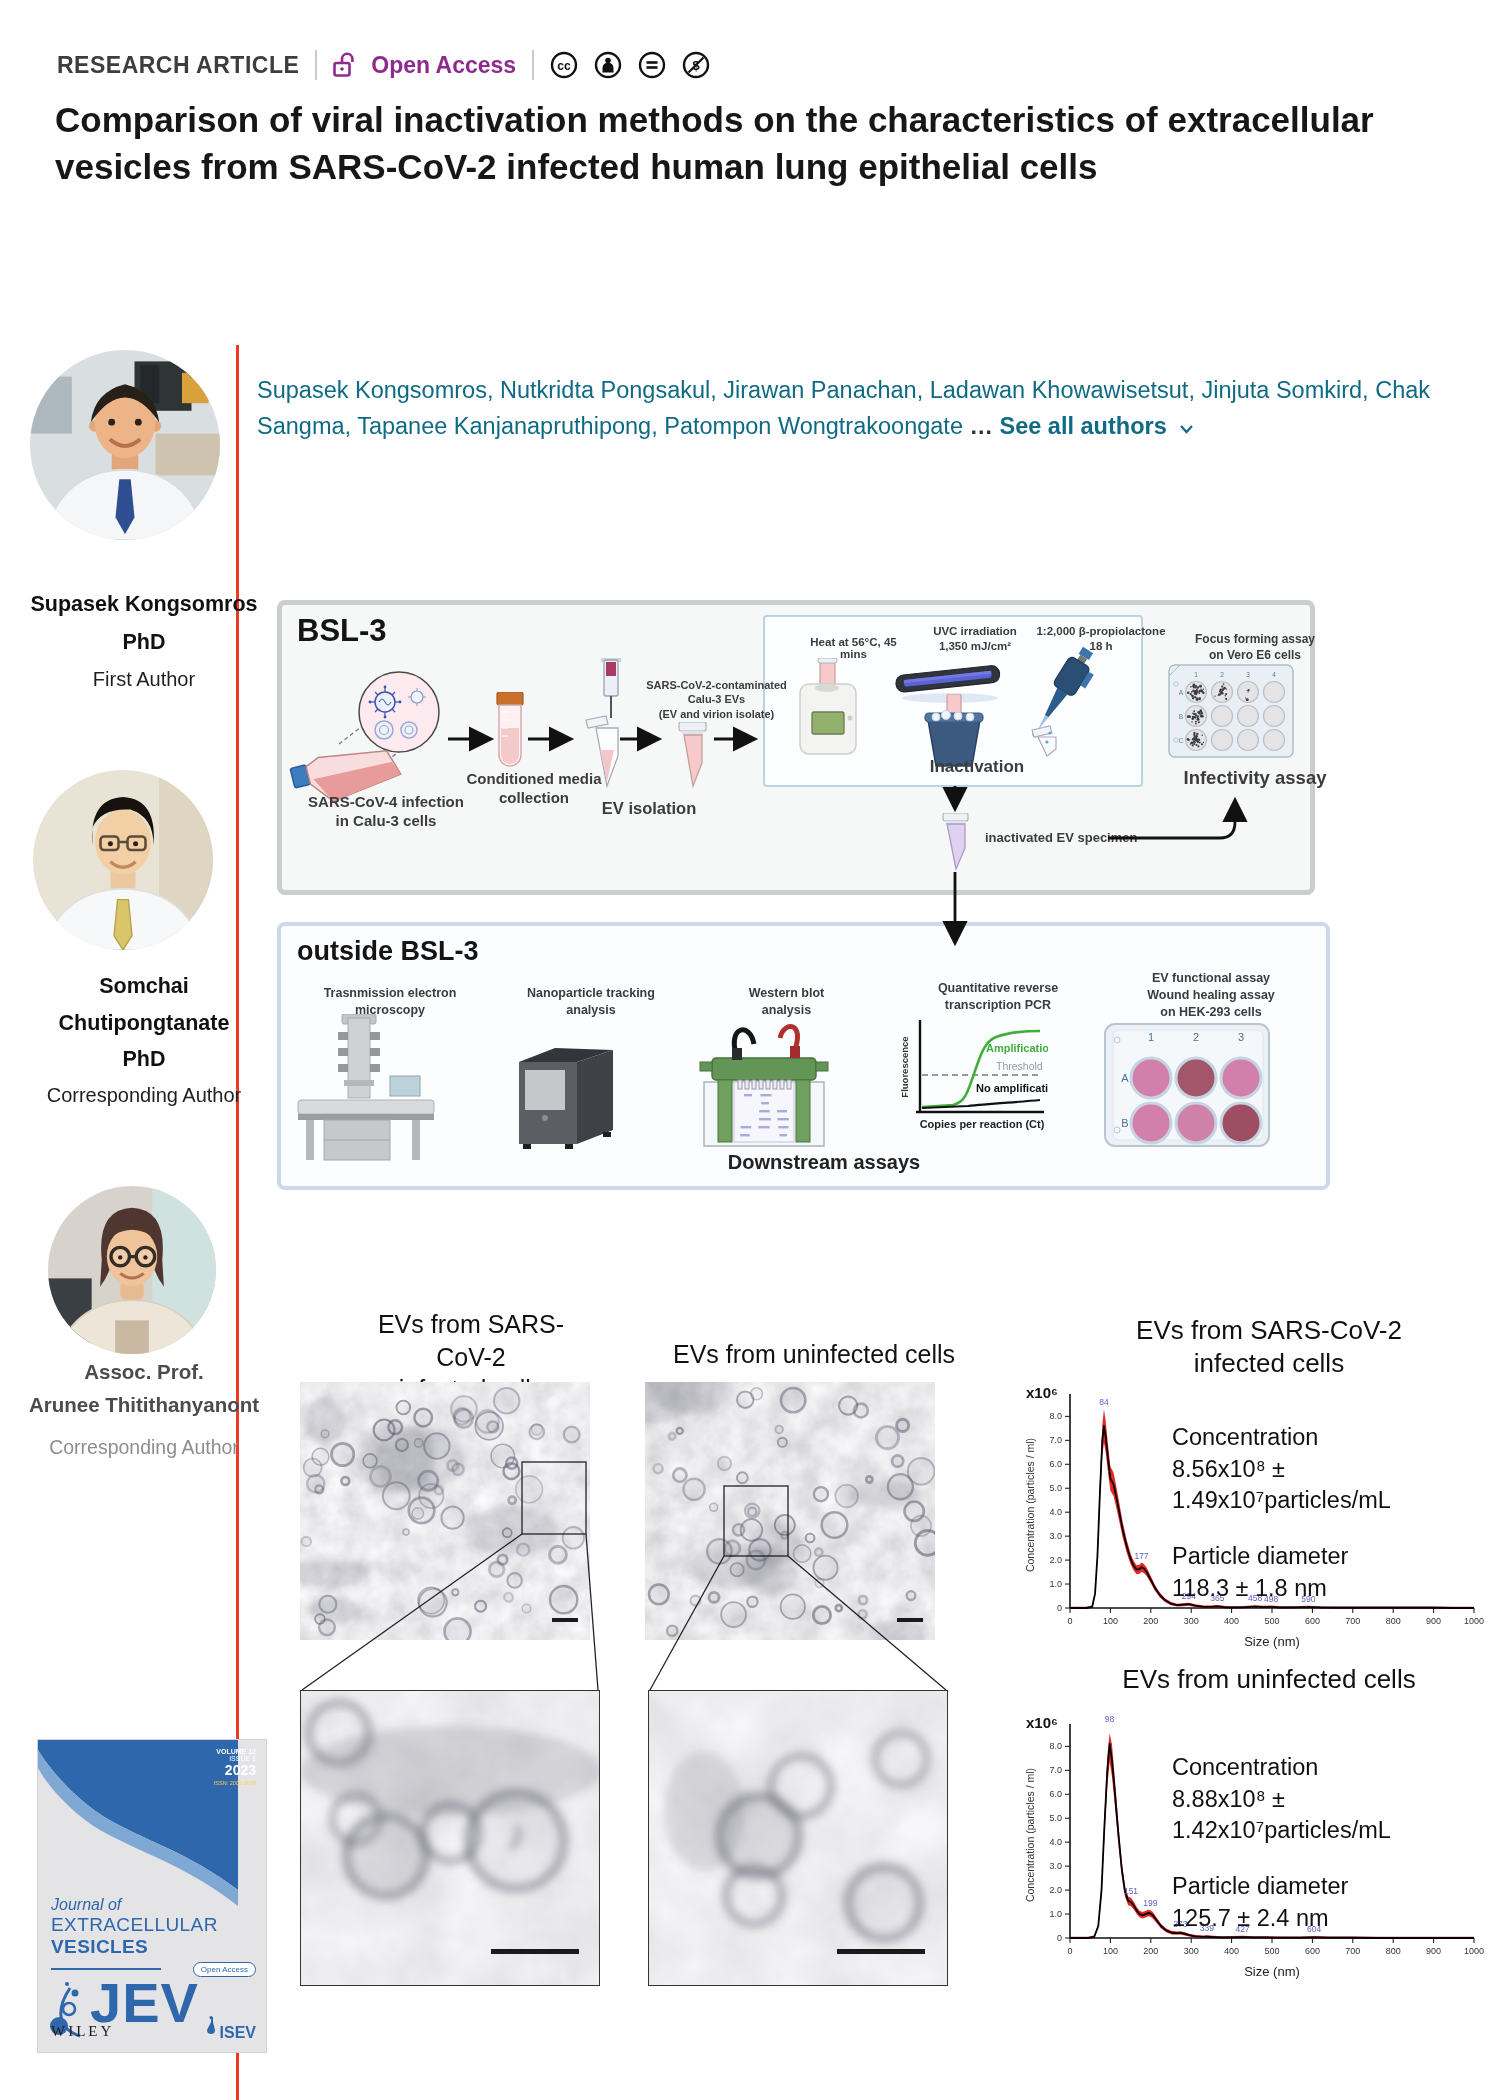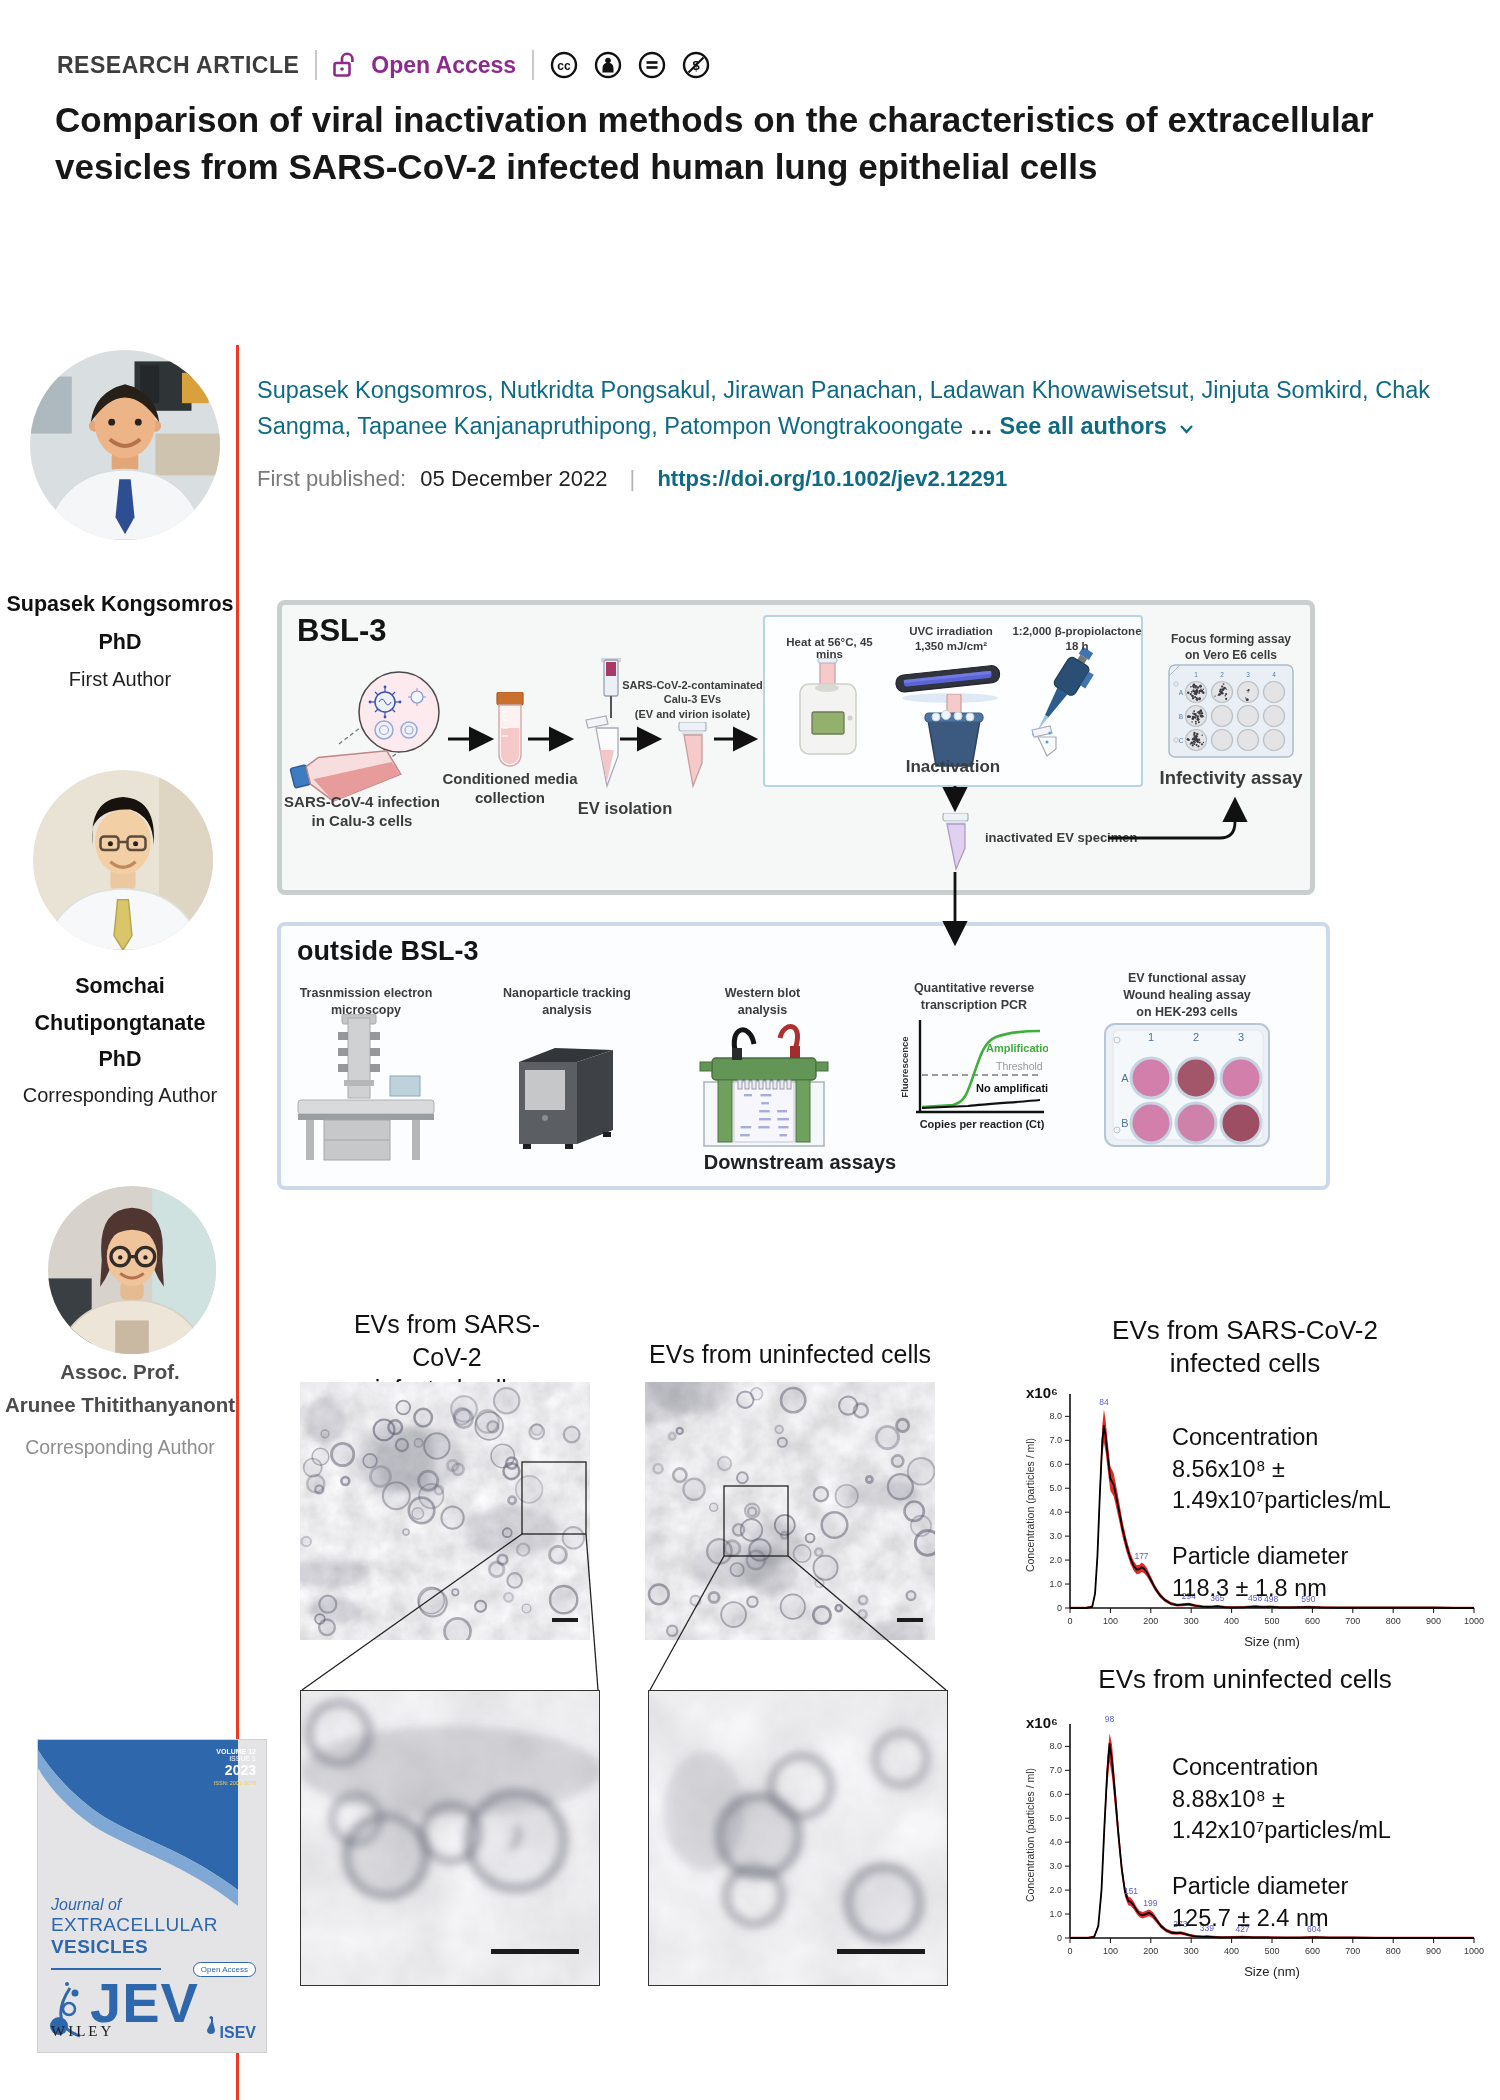--- a/index.html
+++ b/index.html
@@ -1,20 +1,20 @@
 <!DOCTYPE html>
 <html><head>
 <meta charset="utf-8">
 <style>
   html,body{margin:0;padding:0;background:#fff;}
   #page{position:relative;width:1500px;height:2100px;background:#fff;overflow:hidden;
         font-family:"Liberation Sans","DejaVu Sans",sans-serif;color:#1c1c1c;}
   .abs{position:absolute;}
   .pre{white-space:pre-line;}
-  .ctr{text-align:center;}
+  .ctr{text-align:center;margin-left:24px;}
   .dlabel{font-weight:bold;color:#3c3c3c;line-height:1.25;}
   .vdiv{width:2px;height:30px;background:#c9c9c9;}
   .kicker-row{display:flex;align-items:center;gap:16px;}
   .teal{color:#0f6a84;}
   svg{display:block;}
   .annline{font-size:23.5px;color:#111;line-height:1.35;}
 </style>
 </head>
 <body>
 
@@ -67,26 +67,20 @@
     <span class="teal">Supasek Kongsomros, Nutkridta Pongsakul, Jirawan Panachan, Ladawan Khowawisetsut, Jinjuta Somkird, Chak Sangma, Tapanee Kanjanapruthipong, Patompon Wongtrakoongate</span>
     <span style="color:#333;font-weight:bold;">…</span>
     <span class="teal" style="font-weight:bold;">See all authors</span>
     <span style="display:inline-block;margin-left:6px;">
       <svg width="15" height="10" viewBox="0 0 15 10">
           <polyline points="2,2 7.5,8 13,2" fill="none" stroke="#0f6a84" stroke-width="2.2"></polyline>
         </svg>
     </span>
   </div>
 
-  <div class="abs" style="left:257px;top:466px;font-size:22px;">
-    <span style="color:#7a7a7a;">First published:</span>
-    <span style="color:#222;margin-left:8px;">05 December 2022</span>
-    <span style="color:#b5b5b5;margin:0 16px;">|</span>
-    <span class="teal" style="font-weight:bold;">https://doi.org/10.1002/jev2.12291</span>
-  </div>
 
   <div class="abs" style="left:236px;top:345px;width:3px;height:1755px;background:#ee3a23;"></div>
 
   <svg class="abs" style="left:30px;top:350px;" width="190" height="190" viewBox="0 0 100 100">
     <defs>
         <clipPath id="cp1">
           <circle cx="50" cy="50" r="50"></circle>
         </clipPath>
       </defs>
     <g clip-path="url(#cp1)">

